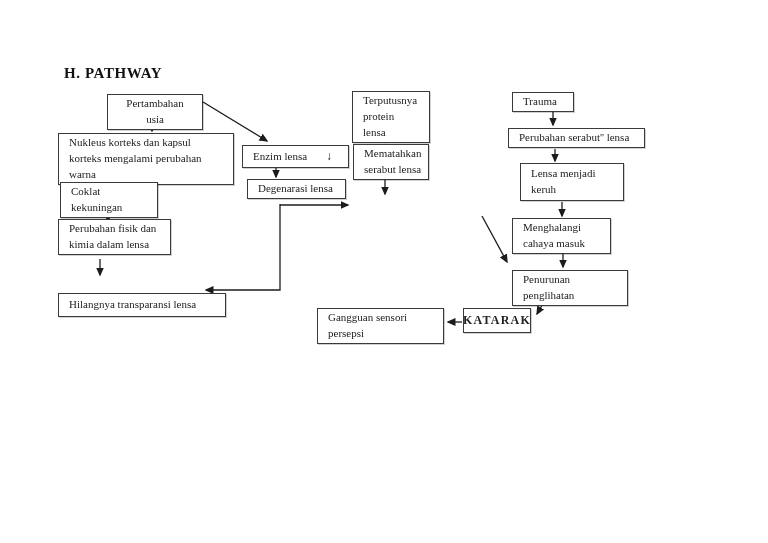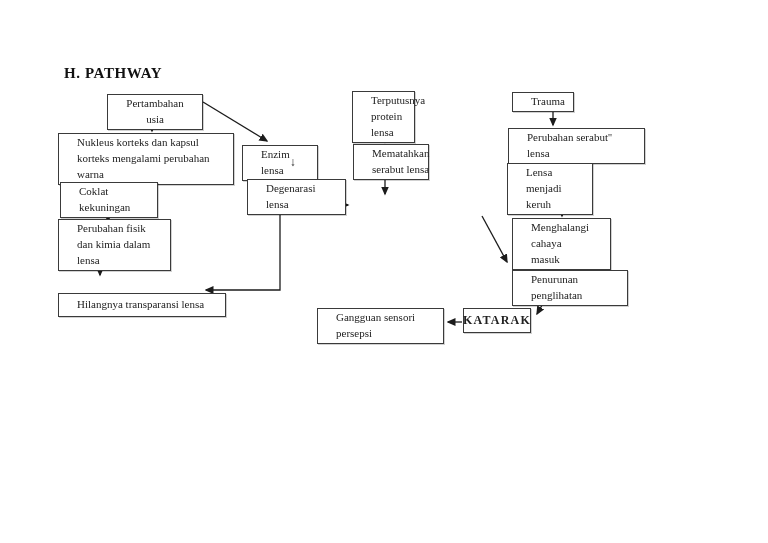--- a/index.html
+++ b/index.html
@@ -17,21 +17,21 @@
     color:#111;
   }
   .arrows{position:absolute;left:0;top:0;z-index:1;pointer-events:none;}
   .node{
     position:absolute;z-index:2;
     background:#ffffff;
     border:1.5px solid #3a3a3a;
     box-shadow:1px 1px 0 rgba(0,0,0,0.18);
     font-size:11px;line-height:1.45;
     display:flex;align-items:center;
-    padding:1px 18px;box-sizing:border-box;
+    padding:1px 10px;box-sizing:border-box;
     text-align:left;color:#222;
   }
   .node.center{justify-content:center;text-align:center;}
   .node.bold{font-weight:bold;font-size:12px;letter-spacing:1.2px;}
   .node .lbl{display:inline-block;}
   .node .dec{margin-left:auto;padding-right:6px;font-weight:bold;font-size:12px;}
 </style>
 </head>
 <body>
 
@@ -69,37 +69,37 @@
   <div class="node center" style="left:107px;top:94px;width:96px;min-height:24px">Pertambahan usia</div>
 
   <div class="node" style="left:58px;top:133px;width:176px;min-height:38px">Nukleus korteks dan kapsul korteks mengalami perubahan warna</div>
 
   <div class="node" style="left:60px;top:182px;width:98px;min-height:21px">Coklat kekuningan</div>
 
   <div class="node" style="left:58px;top:219px;width:113px;min-height:35px">Perubahan fisik dan kimia dalam lensa</div>
 
   <div class="node" style="left:58px;top:293px;width:168px;min-height:24px">Hilangnya transparansi lensa</div>
 
-  <div class="node" style="left:242px;top:145px;width:76px;min-height:23px">
+  <div class="node" style="left:242px;top:145px;width:107px;min-height:23px">
     <span class="lbl">Enzim lensa</span>
     <span class="dec">↓</span>
   </div>
 
   <div class="node" style="left:247px;top:179px;width:99px;min-height:19px">Degenarasi lensa</div>
 
-  <div class="node" style="left:352px;top:91px;width:63px;min-height:39px">Terputusnya protein lensa</div>
+  <div class="node" style="left:352px;top:91px;width:78px;min-height:39px">Terputusnya protein lensa</div>
 
   <div class="node" style="left:353px;top:144px;width:76px;min-height:34px">Mematahkan serabut lensa</div>
 
 
   <div class="node" style="left:512px;top:92px;width:62px;min-height:19px">Trauma</div>
 
   <div class="node" style="left:508px;top:128px;width:137px;min-height:20px">Perubahan serabut'' lensa</div>
 
-  <div class="node" style="left:507px;top:163px;width:86px;min-height:38px">Lensa menjadi keruh</div>
+  <div class="node" style="left:520px;top:163px;width:104px;min-height:38px">Lensa menjadi keruh</div>
 
   <div class="node" style="left:512px;top:218px;width:99px;min-height:34px">Menghalangi cahaya masuk</div>
 
   <div class="node" style="left:512px;top:270px;width:116px;min-height:22px">Penurunan penglihatan</div>
 
   <div class="node" style="left:317px;top:308px;width:127px;min-height:27px">Gangguan sensori persepsi</div>
 
   <div class="node center bold" style="left:463px;top:308px;width:68px;min-height:25px">KATARAK</div>
 
 </div>

